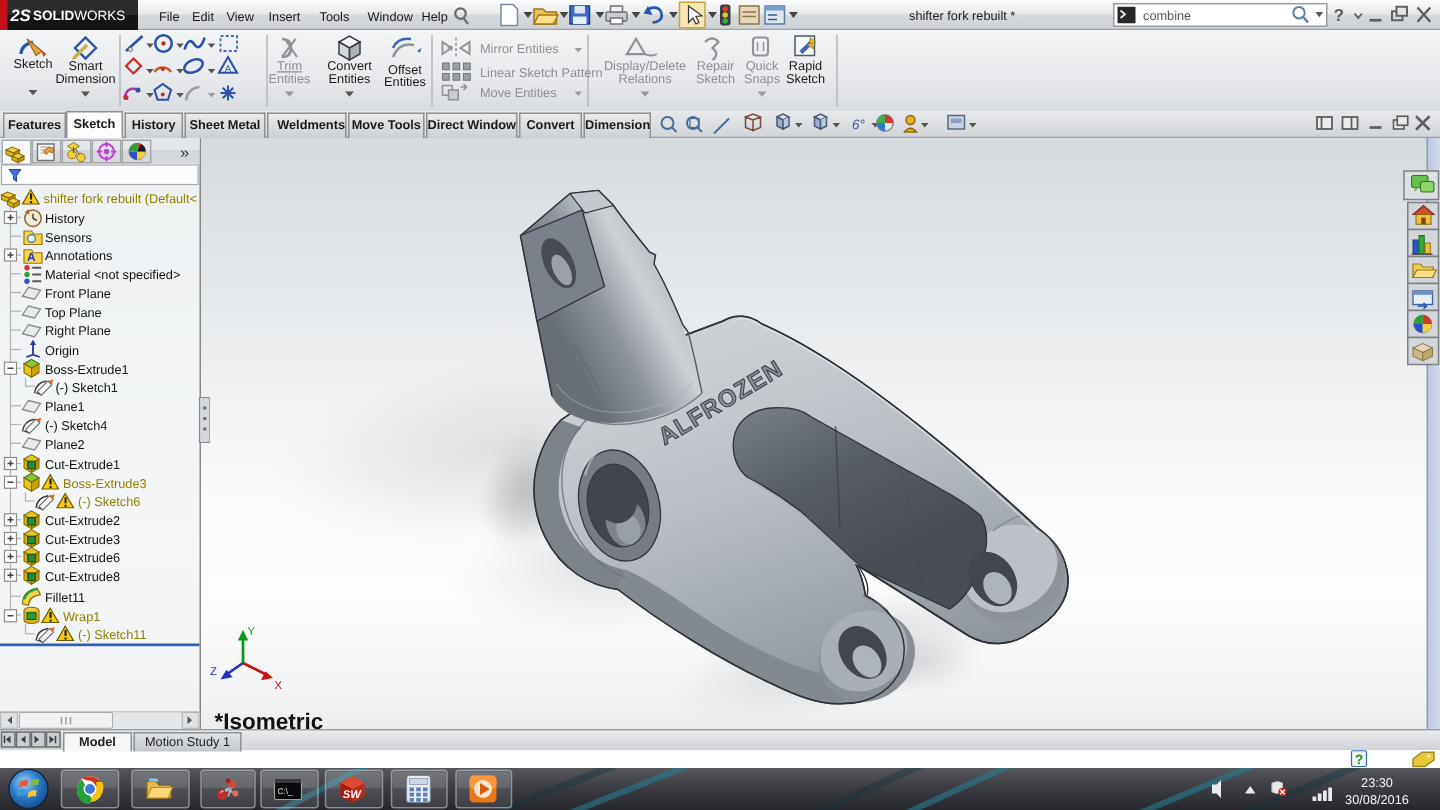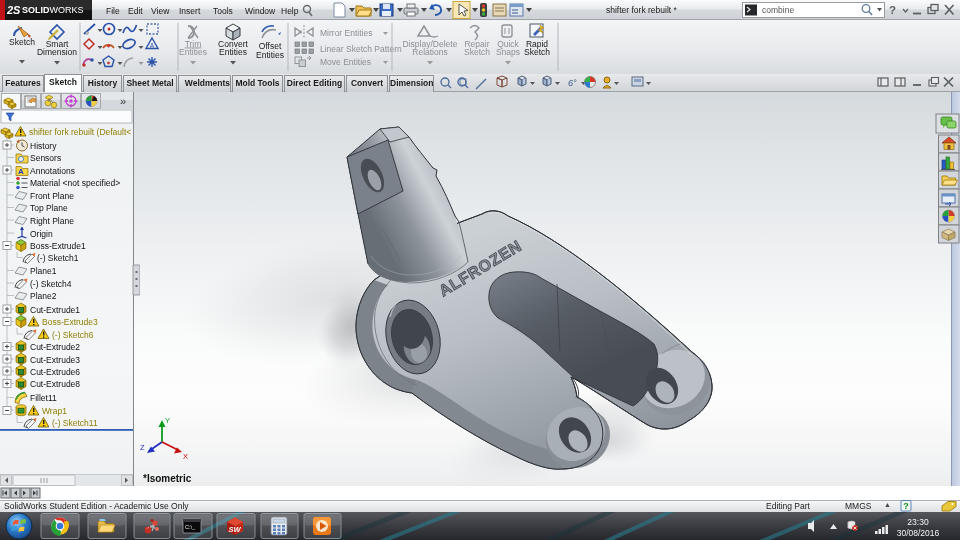--- a/index.html
+++ b/index.html
@@ -189,21 +189,21 @@
       <path d="M147,453 l8 -1.5 -4 -5 z" fill="#2030c0" stroke="none"></path>
       <line x1="162" y1="442" x2="162" y2="425" stroke="#0a9a1a"></line>
       <path d="M162,420 l-3.5 7 h7 z" fill="#0a9a1a" stroke="none"></path>
       <line x1="162" y1="442" x2="178" y2="450" stroke="#c81010"></line>
       <path d="M182,452 l-8 1.5 3 -6 z" fill="#c81010" stroke="none"></path>
     </g>
     <text x="165" y="423" font-size="7.5" fill="#0a9a1a">Y</text>
     <text x="183" y="459" font-size="7.5" fill="#c81010">X</text>
     <text x="140" y="450" font-size="7.5" fill="#2030c0">Z</text>
   </svg>
-  <span class="abs" style="left:143px; top:473px; z-index:3; font-size:10px; font-weight:bold; color:#111;">*Isometric</span>
+  <span class="abs" style="left:143px; top:473px; z-index:3; font-size:15px; font-weight:bold; color:#111;">*Isometric</span>
 
   <div id="titlebar" class="abs"></div>
   <svg class="abs" style="left:0; top:0; z-index:6;" width="960" height="20" viewBox="0 0 960 20">
 
     <rect x="0" y="0" width="92" height="20" fill="#141414"></rect>
     <rect x="0" y="0" width="92" height="10" fill="#2b2b2b"></rect>
     <rect x="0" y="0" width="5" height="20" fill="#c11218"></rect>
     <text x="7" y="14" font-size="11" font-weight="bold" font-style="italic" fill="#ffffff">2S</text>
     <text x="22" y="13" font-size="9" font-weight="bold" fill="#ffffff">SOLID<tspan font-weight="normal">WORKS</tspan></text>
 
@@ -423,22 +423,22 @@
       <text x="537" y="35" font-size="8.5" fill="#1a1a1a" text-anchor="middle">Sketch</text>
     </g>
   </svg>
 
   <div id="tabrow" class="abs">
     <div class="ctab" style="left:2px; width:42px;">Features</div>
     <div class="ctab active" style="left:44px; width:38px;">Sketch</div>
     <div class="ctab" style="left:83px; width:39px;">History</div>
     <div class="ctab" style="left:123px; width:54px;">Sheet Metal</div>
     <div class="ctab" style="left:178px; width:53px;text-align:right;">Weldments</div>
-    <div class="ctab" style="left:232px; width:51px;">Mold Tools</div>
-    <div class="ctab" style="left:284px; width:61px;">Direct Editing</div>
+    <div class="ctab" style="left:232px; width:51px;">Move Tools</div>
+    <div class="ctab" style="left:284px; width:61px;">Direct Window</div>
     <div class="ctab" style="left:346px; width:42px;">Convert</div>
     <div class="ctab" style="left:389px; width:45px;">Dimension</div>
   </div>
   <svg class="abs" style="left:0; top:74px; z-index:6;" width="960" height="18" viewBox="0 0 960 18">
 
     <g fill="none" stroke="#4a6a9a" stroke-width="1.3">
       <circle cx="445" cy="8" r="4"></circle>
         <line x1="448" y1="11" x2="451" y2="14"></line>
       <circle cx="462" cy="8" r="4"></circle>
         <line x1="465" y1="11" x2="468" y2="14"></line>
@@ -846,41 +846,39 @@
     <path d="M14.5 102 a6 6 0 0 1 6 6 h-6 z" fill="#d03a2a"></path>
     <path d="M14.5 114 a6 6 0 0 1 -6 -6 h6 z" fill="#2a50c8"></path>
     <path d="M8.5 108 a6 6 0 0 1 6 -6 v6 z" fill="#28a038"></path>
     <path d="M20.5 108 a6 6 0 0 1 -6 6 v-6 z" fill="#f0d040"></path>
 
     <path d="M8 124 l6.5 -3 6.5 3 -6.5 3 z" fill="#e8d8b0" stroke="#8a7a50" stroke-width="0.7"></path>
     <path d="M8 124 v5.5 l6.5 3 v-5.5 z" fill="#d0b880" stroke="#8a7a50" stroke-width="0.7"></path>
     <path d="M21 124 v5.5 l-6.5 3 v-5.5 z" fill="#c0a868" stroke="#8a7a50" stroke-width="0.7"></path>
   </svg>
 
+  <div id="modeltabs" class="abs">
+    <div class="mtab" style="left:42px; width:46px; background:#f4f6f7; font-weight:bold;">Model</div>
+    <div class="mtab" style="left:89px; width:72px;">Motion Study 1</div>
+  </div>
   <svg class="abs" style="left:0; top:486px; z-index:6;" width="180" height="14" viewBox="0 0 180 14">
     <g stroke="#6a6d70" fill="#caced2">
       <rect x="1" y="2" width="9" height="10"></rect>
         <rect x="11" y="2" width="9" height="10"></rect>
       <rect x="21" y="2" width="9" height="10"></rect>
         <rect x="31" y="2" width="9" height="10"></rect>
     </g>
     <g fill="#3a3d40">
       <path d="M4 7 l3 -2.5 v5 z M3.5 4.5 v5 h-1 v-5 z"></path>
       <path d="M14 7 l3 -2.5 v5 z"></path>
       <path d="M26 7 l-3 -2.5 v5 z"></path>
       <path d="M36 7 l-3 -2.5 v5 z M36.5 4.5 v5 h1 v-5 z"></path>
     </g>
   </svg>
 
-  <div id="statusbar" class="abs">
-    <span class="abs" style="left:4px; top:0px;">SolidWorks Student Edition - Academic Use Only</span>
-    <span class="abs" style="left:766px; top:0px;">Editing Part</span>
-    <span class="abs" style="left:845px; top:0px;">MMGS</span>
-    <span class="abs" style="left:884px; top:0px; font-size:7px; color:#444;">▲</span>
-  </div>
   <svg class="abs" style="left:900px; top:500px; z-index:6;" width="60" height="12" viewBox="0 0 60 12">
     <rect x="1" y="0.5" width="10" height="10.5" fill="#eef6ee" stroke="#3a6ab0" stroke-width="0.8" rx="1"></rect>
     <text x="6" y="9" font-size="9" font-weight="bold" fill="#1a8a2a" text-anchor="middle">?</text>
     <path d="M42 6 l6 -4.5 8 0 0 5 -6 4.5 -8 0 z" fill="#e8c83a" stroke="#a8881a" stroke-width="1"></path>
     <circle cx="52.5" cy="4" r="1" fill="#fff"></circle>
   </svg>
 
   <div id="taskbar" class="abs">
     <svg width="960" height="28" viewBox="0 0 960 28">
       <defs>

